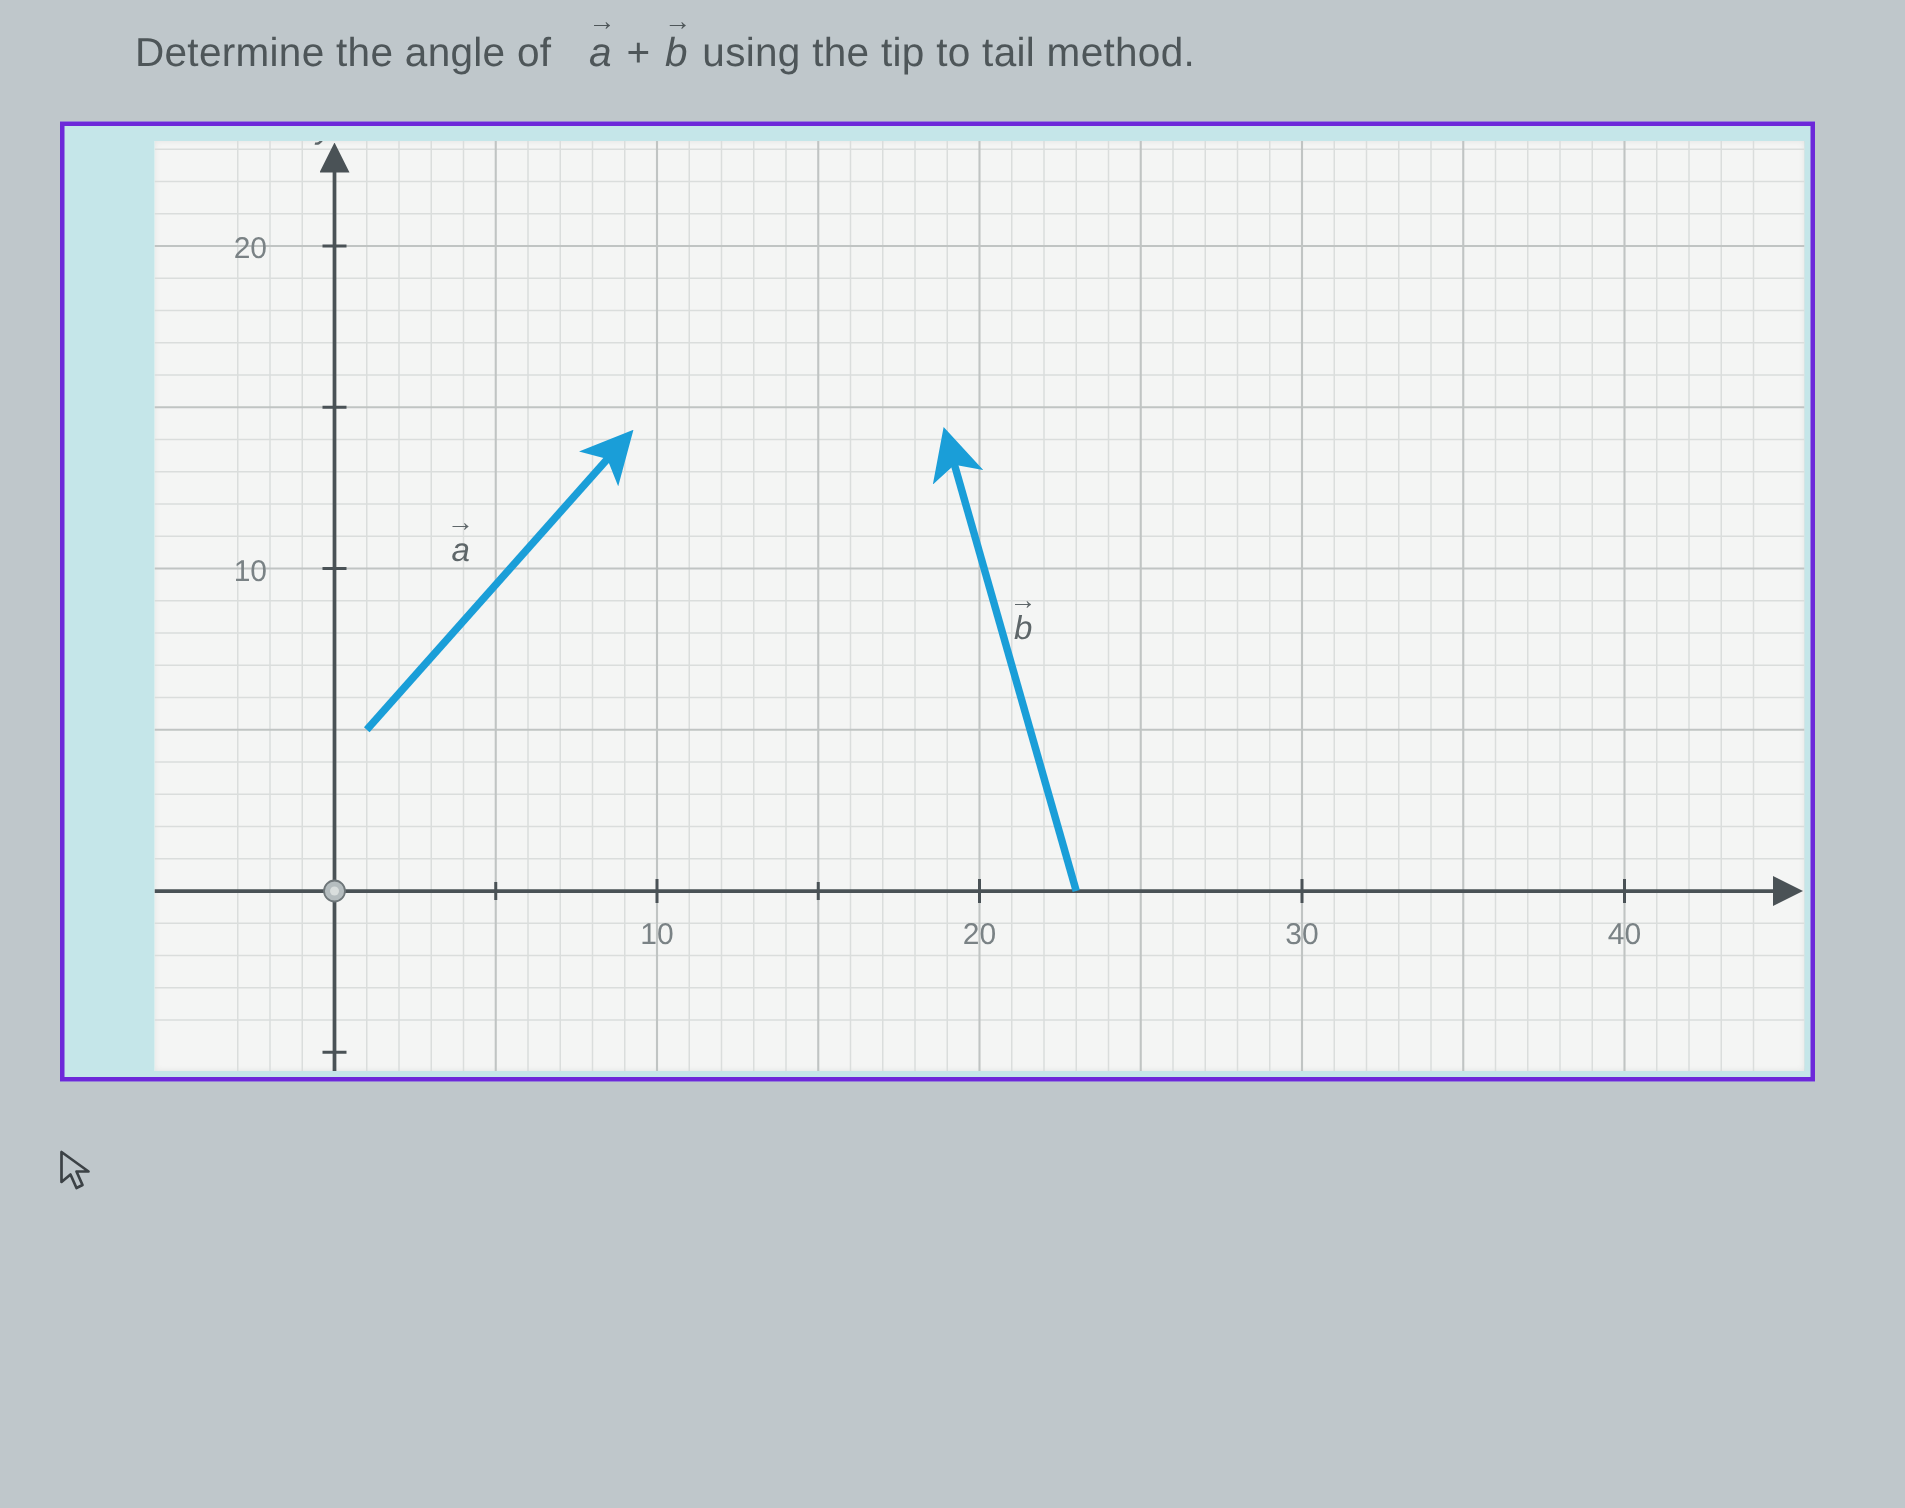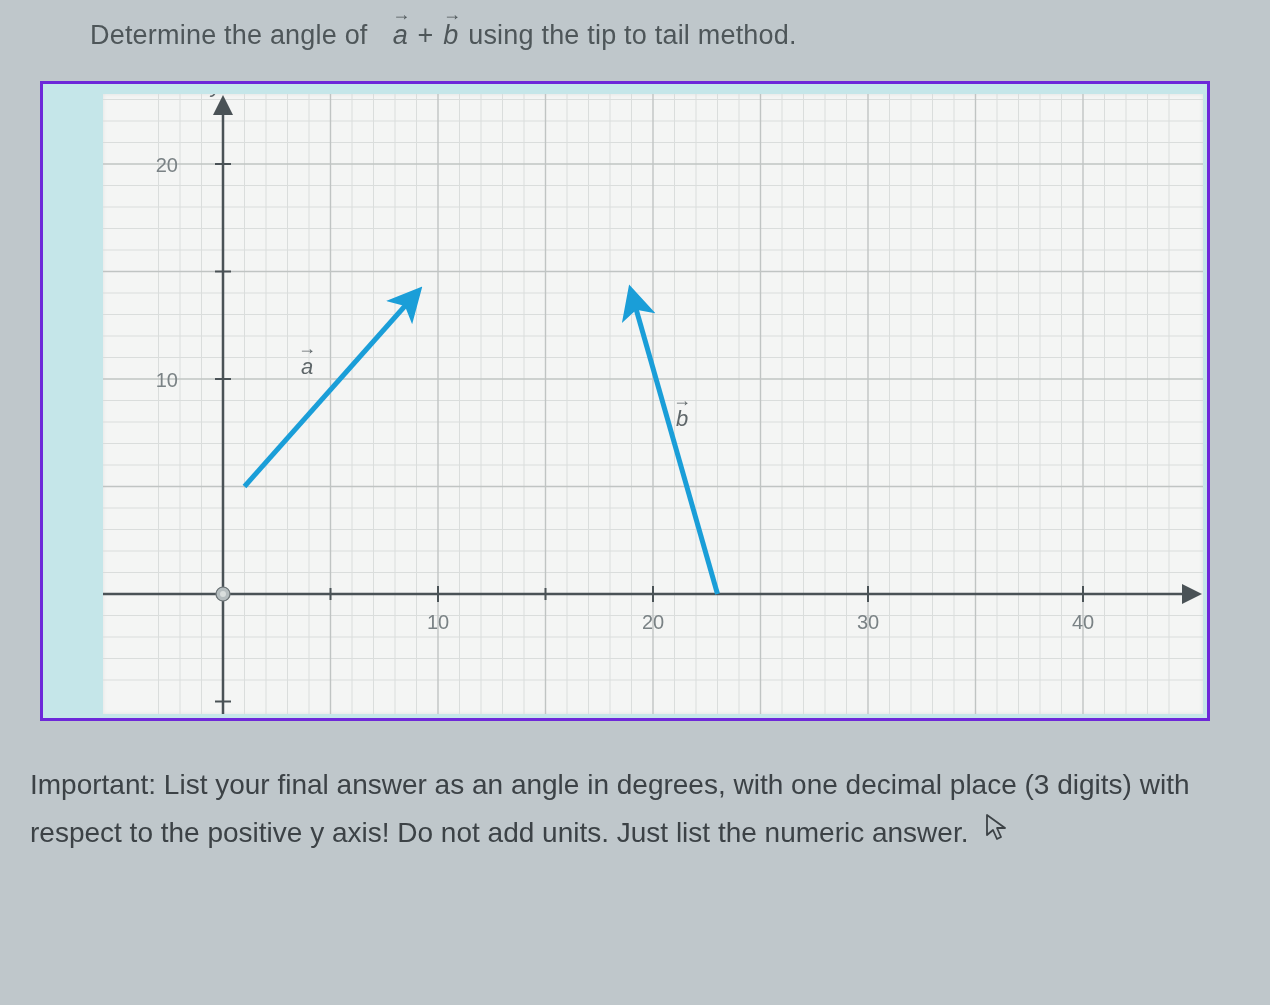--- a/index.html
+++ b/index.html
@@ -235,20 +235,19 @@
 
         <text x="198" y="280" class="vlabel">a</text>
         <text x="195" y="260" class="arrow-over">→</text>
         <text x="573" y="332" class="vlabel">b</text>
         <text x="570" y="312" class="arrow-over">→</text>
       </svg>
     </div>
   </div>
 
   <div class="instruction">
-    <span>Important: List your final answer as an angle in degrees, with one decimal place (3 digits) with respect to the positive y axis! Do not add units. Just list the numeric answer.</span>
     <span class="cursor">
       <svg width="26" height="30" viewBox="0 0 26 30">
         <path d="M3 2 L3 22 L9 17 L13 26 L17 24 L13 15 L21 15 Z" fill="none" stroke="#3c4246" stroke-width="1.8" stroke-linejoin="round"></path>
       </svg>
     </span>
   </div>
 </div>
 
 </body></html>

